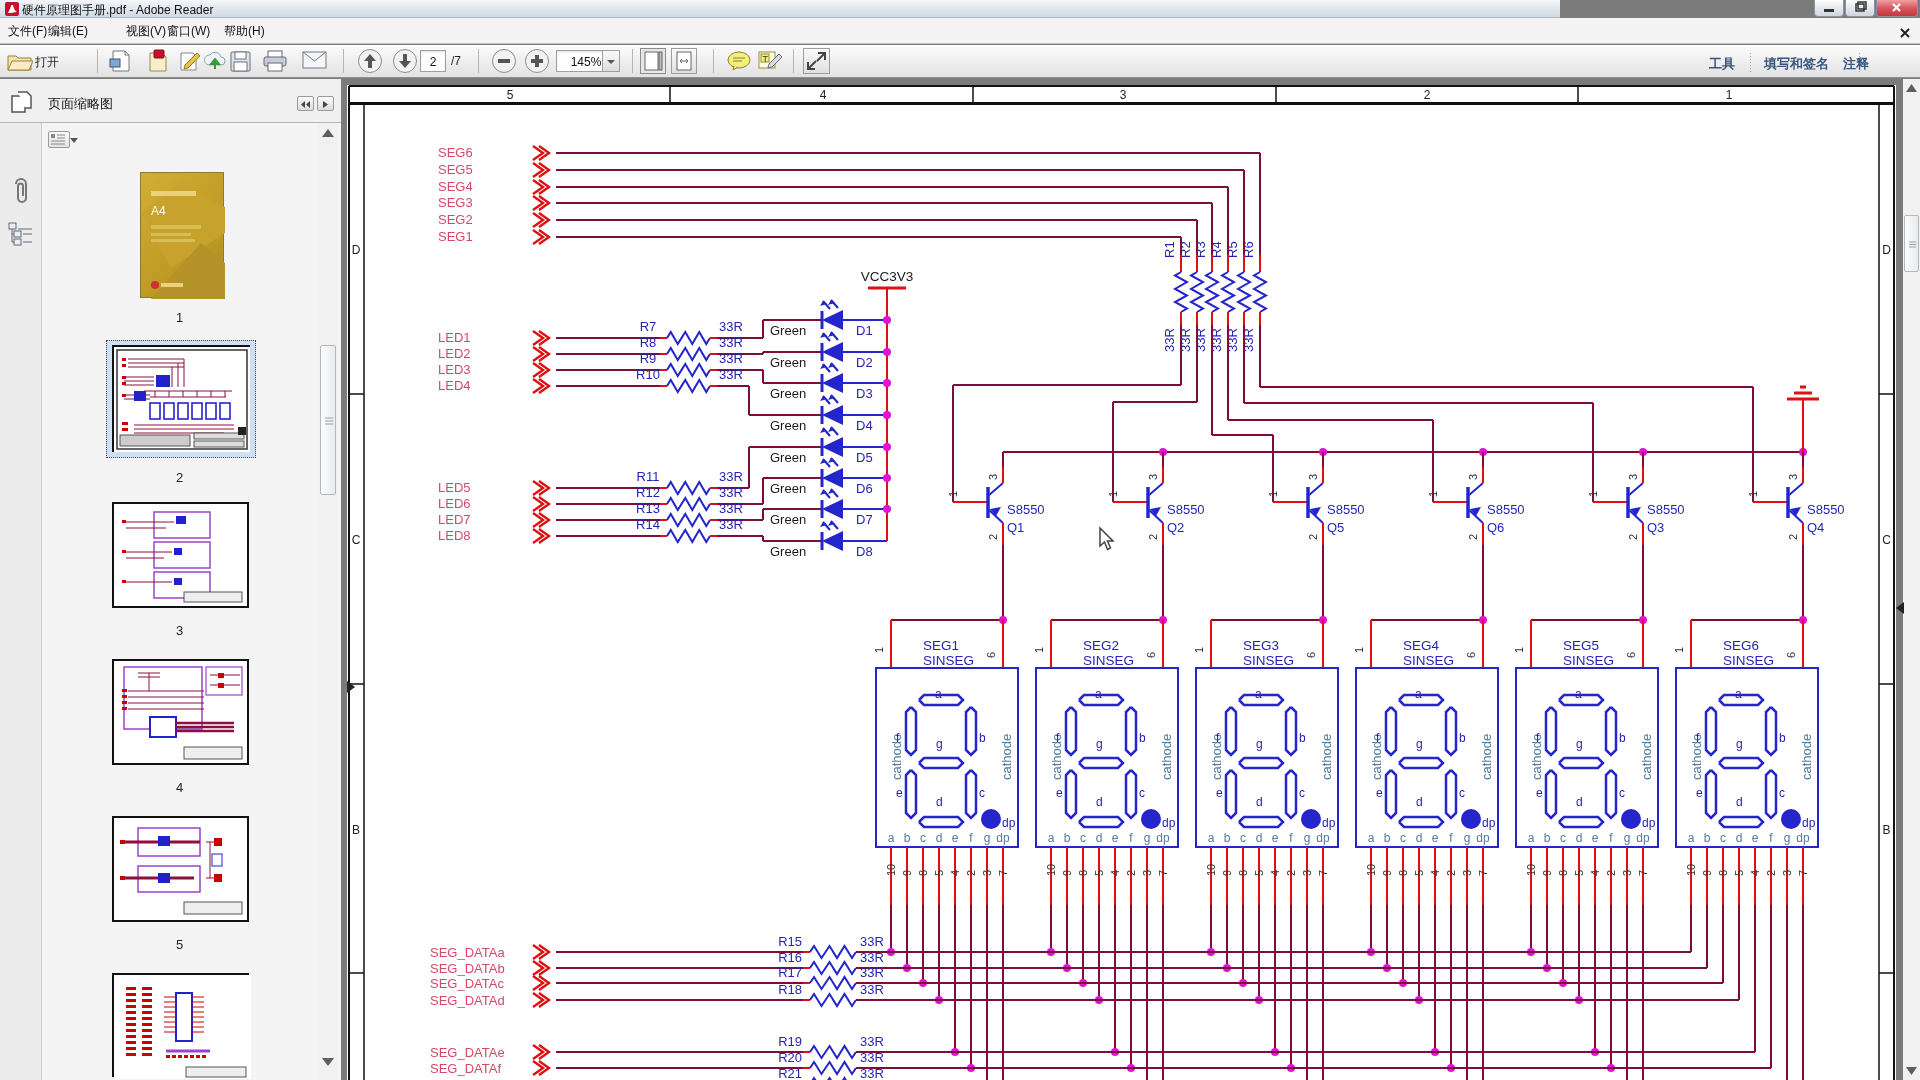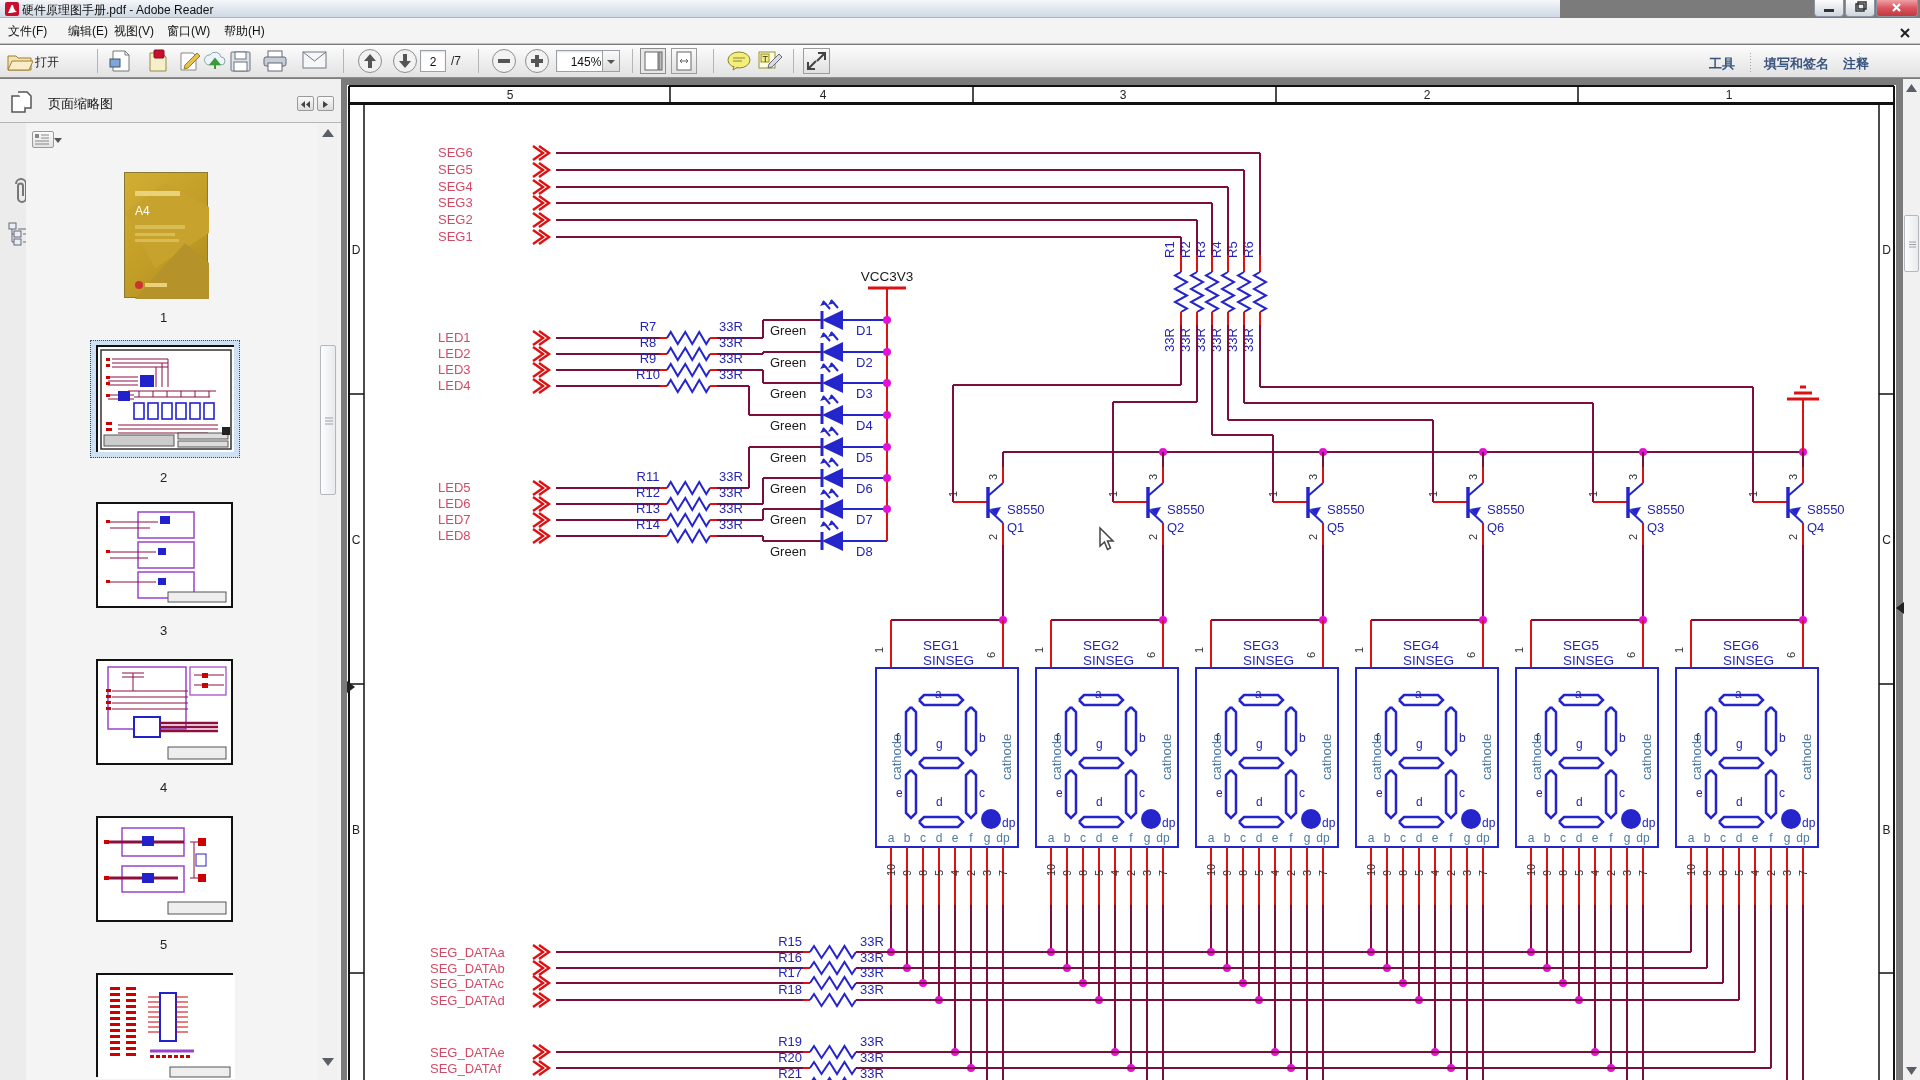--- a/index.html
+++ b/index.html
@@ -24,21 +24,21 @@
   .tb-box { position:absolute; background:#fff; border:1px solid #9aa0a6; box-shadow:inset 0 1px 2px #00000022; font-size:12px; color:#111; text-align:center; }
   .right-link { position:absolute; top:10px; font-size:13px; color:#39557e;font-weight:bold; }
   .dot-sep { position:absolute; top:8px; width:1px; height:20px;
     background-image:linear-gradient(#9aa 40%, transparent 40%); background-size:1px 3px; }
   
   #sidebar { position:absolute; left:0; top:79px; width:341px; height:1001px; background:#f4f4f4;padding-left:12px; }
   #sb-header { position:absolute; left:0; top:0; width:341px; height:44px; background:#f0f0f0; border-bottom:1px solid #b6b6b6; }
   #sb-title { position:absolute; left:48px; top:16px; font-size:13px; color:#111; }
   .sb-hbtn { position:absolute; top:17px; width:17px; height:15px; background:linear-gradient(#fafafa,#dcdcdc); border:1px solid #9a9a9a; border-radius:2px; }
   #iconstrip { position:absolute; left:0; top:44px; width:42px; height:957px; background:#ececec; border-right:1px solid #cdcdcd; }
-  #thumbpanel { position:absolute; left:26px; top:44px; width:299px; height:957px; background:#f4f4f4; }
+  #thumbpanel { position:absolute; left:42px; top:44px; width:299px; height:957px; background:#f4f4f4; }
   .thumb-label { position:absolute; font-size:13px; color:#222; }
   
   #viewer { position:absolute; left:341px; top:79px; width:1579px; height:1001px; background:#7b7b7b; }
   #page { position:absolute; left:6px; top:6px; width:1549px; height:995px; background:#ffffff; }
   
   .sb-track { position:absolute; background:#f1f1f1; }
   .sb-thumb { position:absolute; background:linear-gradient(90deg,#fdfdfd,#e8eaec); border:1px solid #b4b8bd; border-radius:2px; }
   .arrowglyph { fill:#5a5f66; }
 </style>
 </head>
@@ -63,22 +63,22 @@
   </div>
   <div id="btn-close" class="winbtn">
     <svg width="40" height="15">
         <path d="M16 4 L23 11 M23 4 L16 11" stroke="#fff" stroke-width="2.2"></path>
       </svg>
   </div>
 </div>
 
 <div id="menubar">
   <span class="menu-item" style="left:8px">文件(F)</span>
-  <span class="menu-item" style="left:68px">编辑(E)</span>
-  <span class="menu-item" style="left:114px">视图(V)</span>
+  <span class="menu-item" style="left:48px">编辑(E)</span>
+  <span class="menu-item" style="left:126px">视图(V)</span>
   <span class="menu-item" style="left:167px">窗口(W)</span>
   <span class="menu-item" style="left:224px">帮助(H)</span>
   <svg class="abs" style="left:1899px;top:9px" width="12" height="12">
     <path d="M2 2 L10 10 M10 2 L2 10" stroke="#222" stroke-width="2"></path>
   </svg>
 </div>
 
 <div id="toolbar">
   <svg class="abs" style="left:6px;top:5px" width="27" height="22">
     <path d="M2 6 L10 6 L12 8 L25 8 L25 20 L2 20 Z" fill="#f3e3b3" stroke="#a08030"></path>

